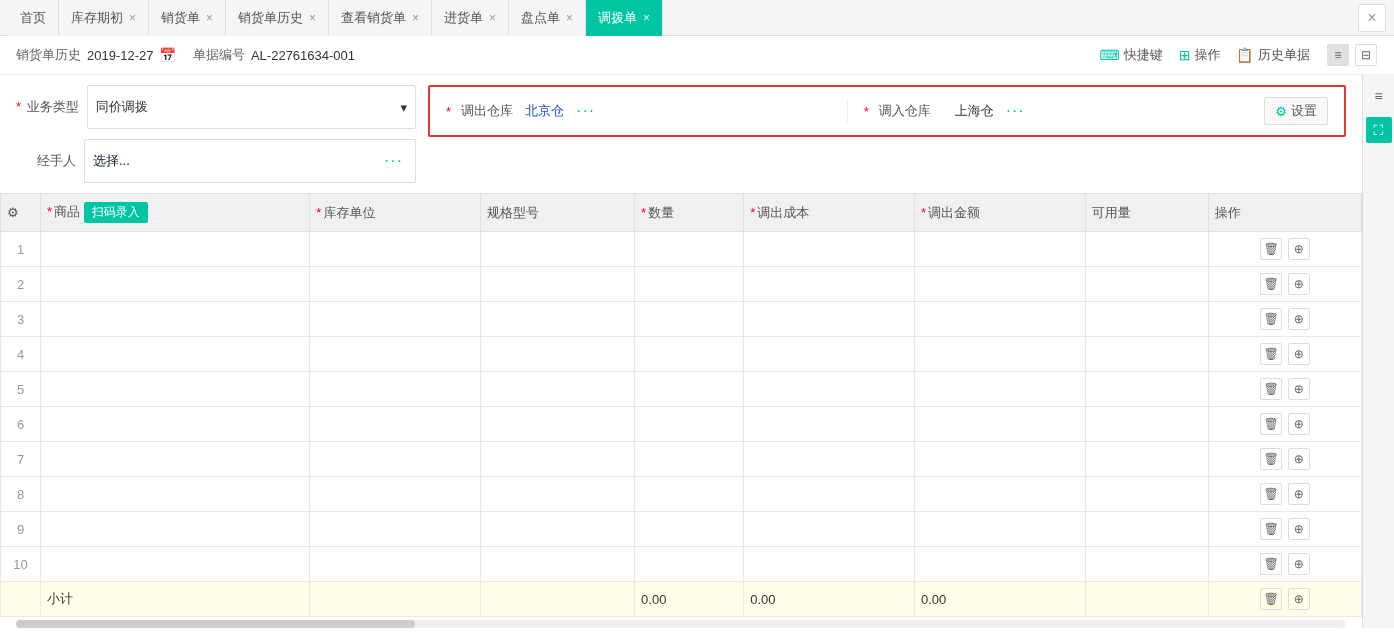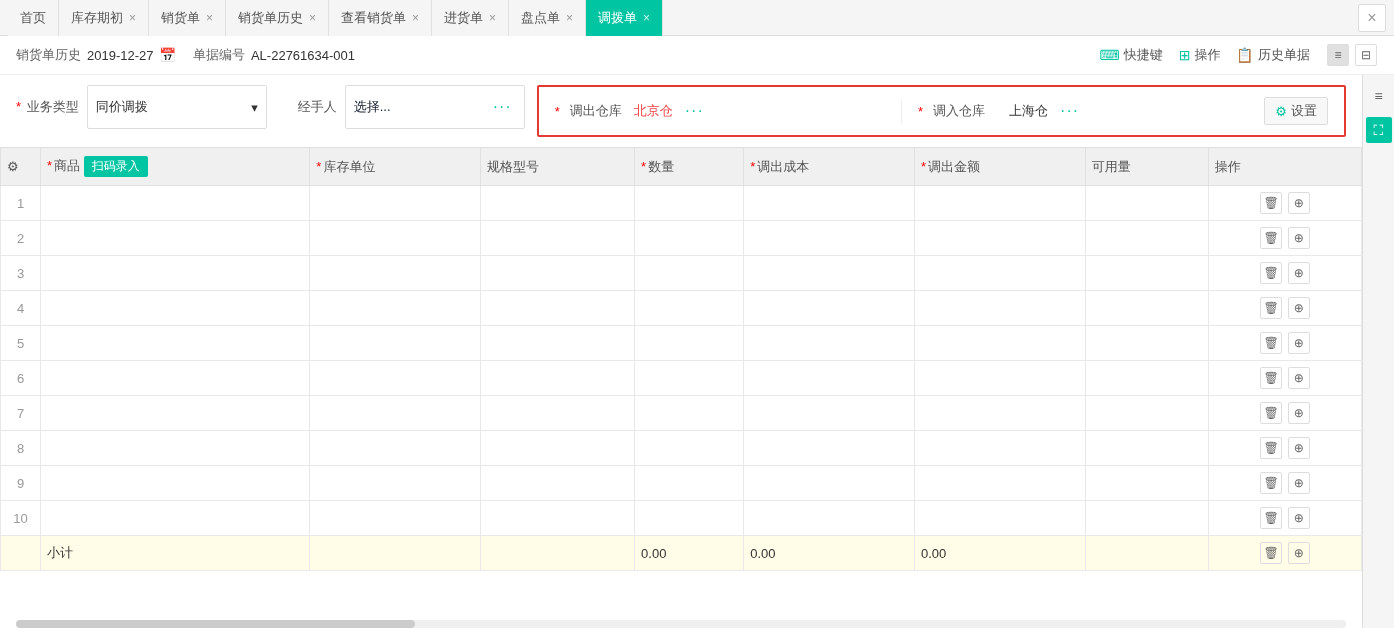--- a/index.html
+++ b/index.html
@@ -36,21 +36,21 @@
     .calendar-icon { color: #00c5a3; cursor: pointer; font-size: 14px; }
     .toolbar-right {
       margin-left: auto; display: flex; align-items: center; gap: 16px; font-size: 13px; color: #555;
     }
     .toolbar-action { display: flex; align-items: center; gap: 4px; cursor: pointer; color: #555; }
 
     
     .form-area {
       padding: 10px 16px; display: flex; gap: 12px; align-items: flex-start; background: #fff;
     }
-    .form-left { flex: 0 0 400px; display: flex; flex-direction: row; gap: 10px; }
+    .form-left { flex: 0 0 400px; display: flex; flex-direction: column; gap: 10px; }
     .form-row { display: flex; align-items: center; gap: 8px; }
     .form-label { color: #555; white-space: nowrap; min-width: 60px; text-align: right; }
     .required { color: #f00; margin-right: 2px; }
     .form-select {
       flex: 1; border: 1px solid #ddd; border-radius: 2px; padding: 12px 8px; font-size: 13px;
       display: flex; align-items: center; justify-content: space-between; cursor: pointer;
       background: #fff; min-width: 180px;
     }
     .form-input-placeholder { color: #0f172a; }
 
@@ -209,21 +209,21 @@
             <span class="form-input-placeholder">选择...</span>
             <span class="dots-btn">···</span>
           </div>
         </div>
       </div>
 
       <div class="warehouse-section">
         <div class="warehouse-item">
           <span class="required">*</span>
           <span style="color:#555;margin-right:4px;">调出仓库</span>
-          <span style="color:#ef4444;font-weight:500;">北京仓</span>
+          <span style="color:#1d4ed8;font-weight:500;">北京仓</span>
           <span class="dots-btn">···</span>
         </div>
         <div class="warehouse-divider"></div>
         <div class="warehouse-item">
           <span class="required">*</span>
           <span style="color:#555;margin-right:16px;">调入仓库</span>
           <span style="color:#333;font-weight:500;">上海仓</span>
           <span class="dots-btn">···</span>
         </div>
         <div style="margin-left:16px;">

